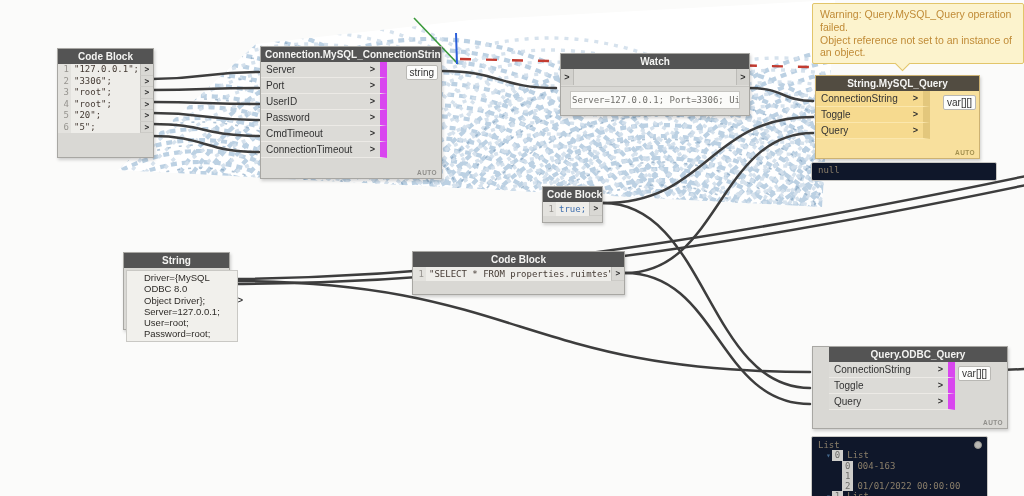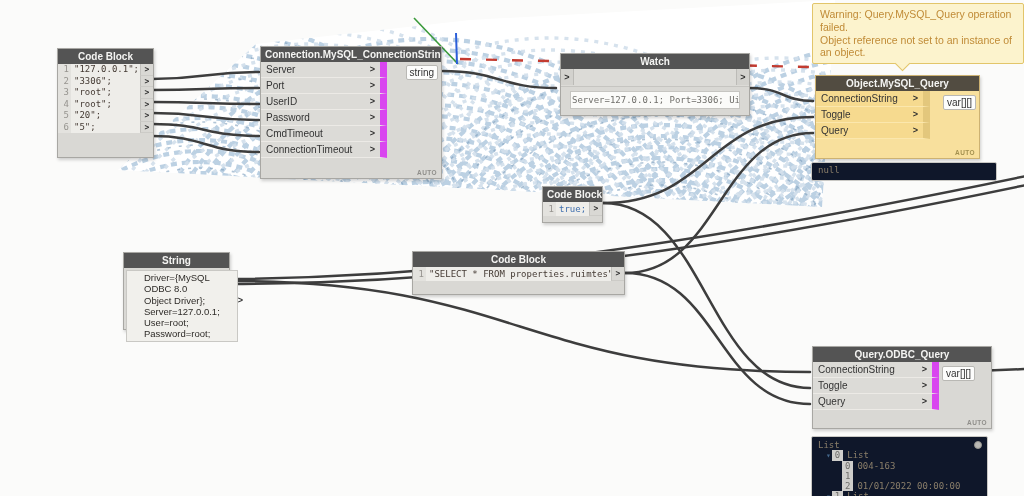--- a/index.html
+++ b/index.html
@@ -438,21 +438,21 @@
     <div class="wval">Server=127.0.0.1; Port=3306; Uid=root;</div>
   </div>
 
   <div class="tooltip" style="left:812px;top:3px;width:196px;">
     <div>Warning: Query.MySQL_Query operation failed.</div>
     <div>Object reference not set to an instance of an object.</div>
     <div class="tipArrow" style="left:84px;bottom:-6px;"></div>
   </div>
 
   <div class="node warn" style="left:815px;top:75px;width:163px;height:82px;">
-    <div class="nhead">Object.MySQL_Query</div>
+    <div class="nhead">String.MySQL_Query</div>
     <div class="nbody" style="height:67px;">
       <div class="inrows" style="width:114px;">
         <div class="prow">
             <span>ConnectionString</span>
             <span class="pchev">&gt;</span>
           </div>
         <div class="prow">
             <span>Toggle</span>
             <span class="pchev">&gt;</span>
           </div>
@@ -497,21 +497,21 @@
         <div>Driver={MySQL ODBC 8.0</div>
         <div>Object Driver};</div>
         <div>Server=127.0.0.1;</div>
         <div>User=root;</div>
         <div>Password=root;</div>
       </div>
       <div class="strport">&gt;</div>
     </div>
   </div>
 
-  <div class="node" style="left:812px;top:346px;width:178px;height:81px;">
+  <div class="node" style="left:812px;top:346px;width:178px;height:81px;padding-left:16px;">
     <div class="nhead">Query.ODBC_Query</div>
     <div class="nbody" style="height:66px;">
       <div class="inrows" style="width:126px;">
         <div class="prow">
             <span>ConnectionString</span>
             <span class="pchev">&gt;</span>
           </div>
         <div class="prow">
             <span>Toggle</span>
             <span class="pchev">&gt;</span>

